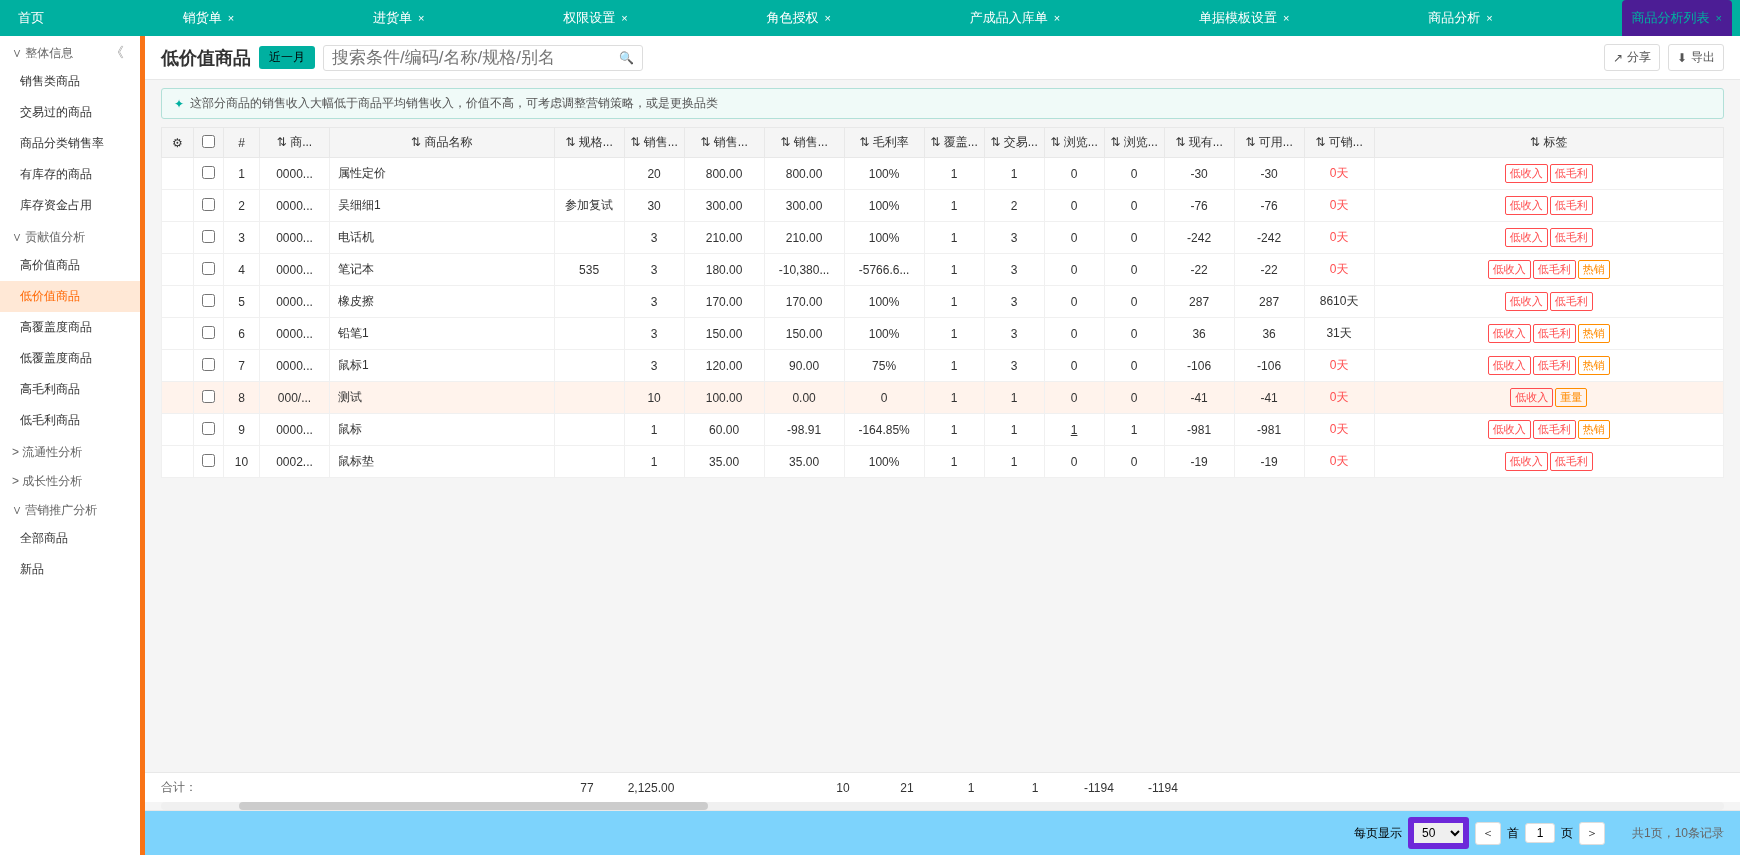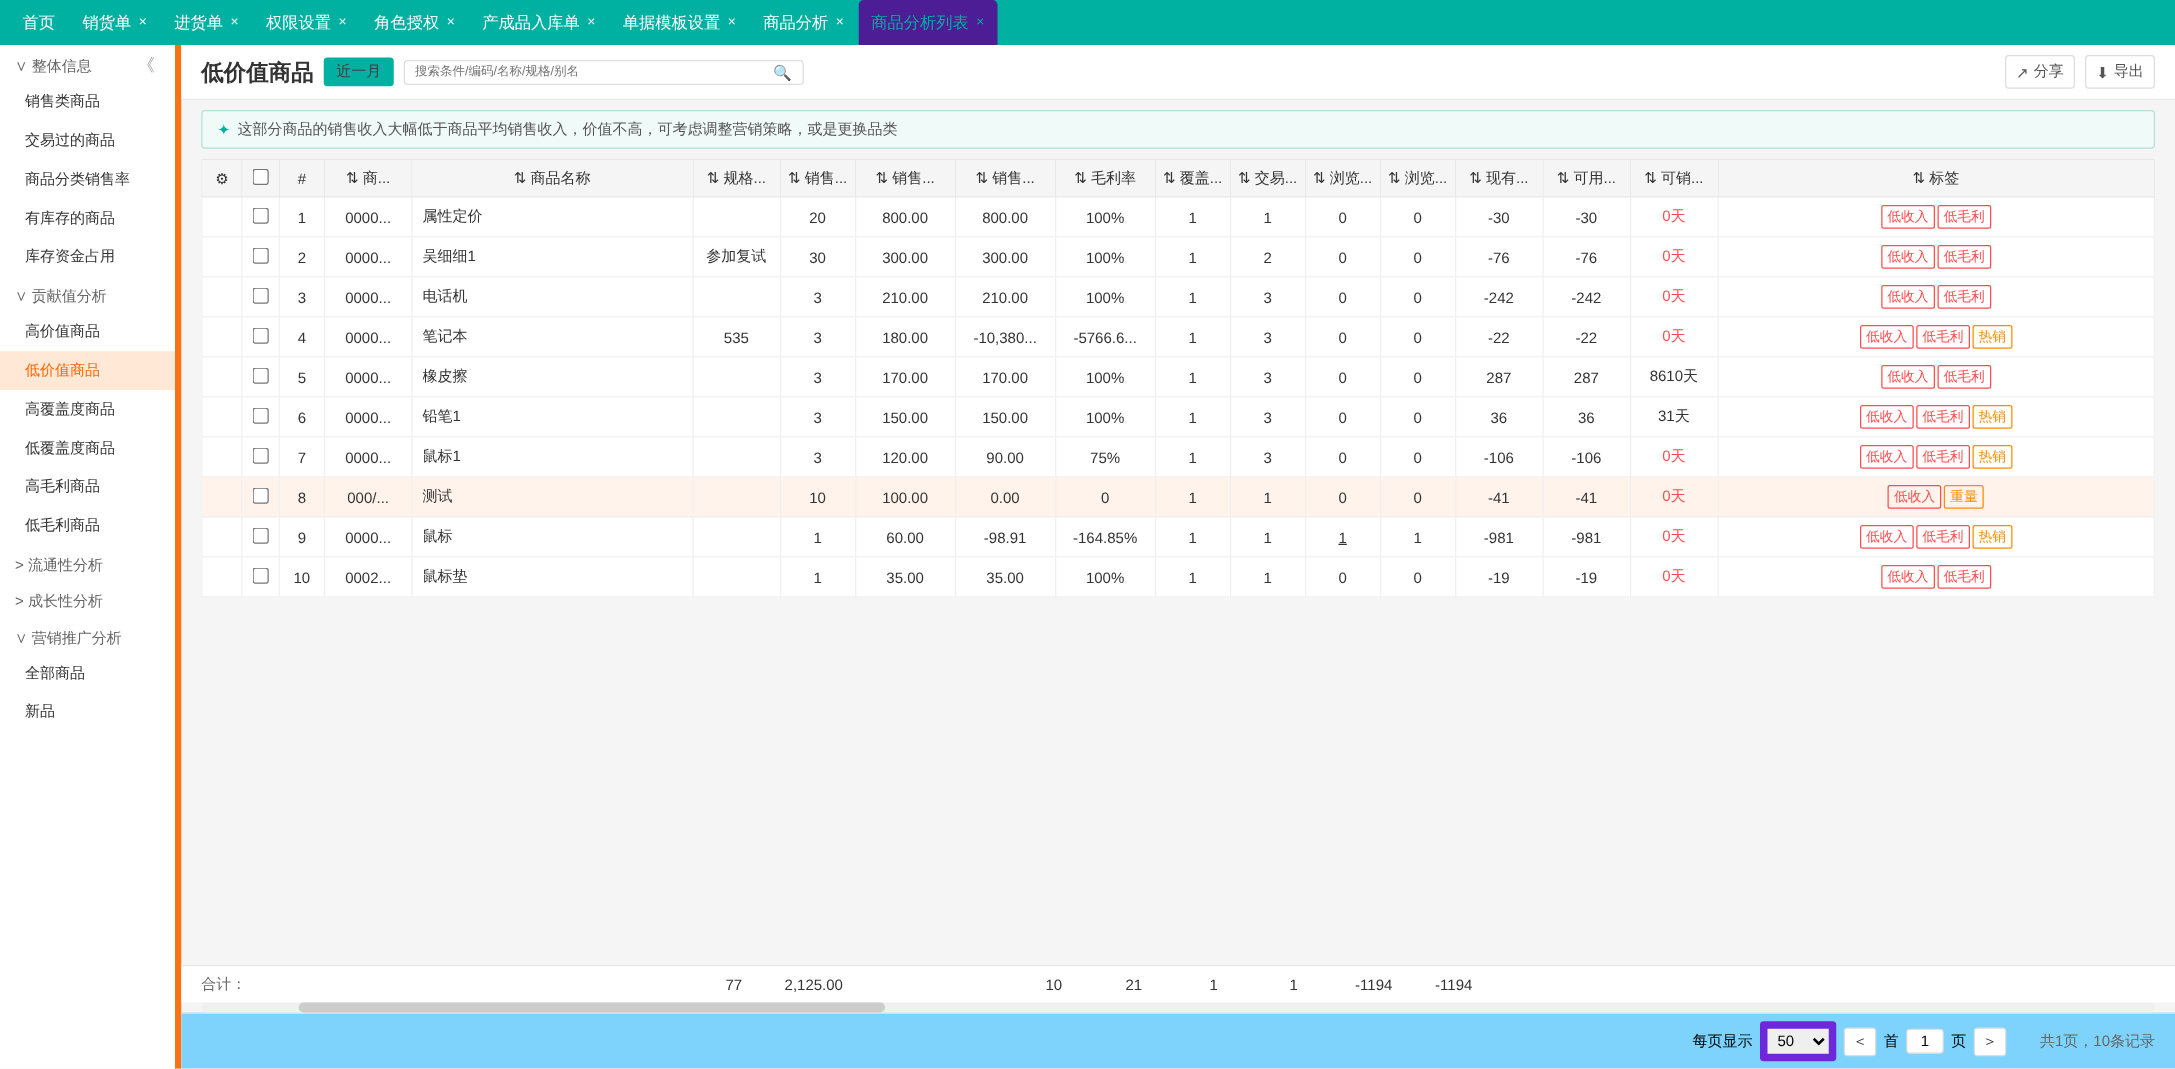--- a/index.html
+++ b/index.html
@@ -6,20 +6,21 @@
     body { background: #f5f5f5; overflow: hidden; width: 1740px; height: 855px; }
 
     
     .top-nav {
       display: flex;
       align-items: center;
       background: #00b0a0;
       height: 36px;
       padding: 0 8px;
       gap: 2px;
+      justify-content: space-between;
     }
     .nav-item {
       color: #fff;
       padding: 0 10px;
       height: 36px;
       display: flex;
       align-items: center;
       cursor: pointer;
       font-size: 13px;
       white-space: nowrap;
@@ -74,41 +75,41 @@
       border-bottom: 1px solid #e8e8e8;
       gap: 8px;
     }
     .page-title {
       font-size: 18px;
       font-weight: bold;
       color: #333;
     }
     .filter-btn {
       background: #00b0a0;
-      color: #404040;
+      color: #000000;
       border: none;
       border-radius: 3px;
       padding: 3px 10px;
       cursor: pointer;
       font-size: 12px;
     }
     .search-box {
       display: flex;
       align-items: center;
       border: 1px solid #ddd;
       border-radius: 3px;
       padding: 2px 8px;
       flex: 1;
       max-width: 320px;
       background: #fff;
     }
     .search-box input {
       border: none;
       outline: none;
-      font-size: 10px;
+      font-size: 17px;
       color: #999;
       width: 100%;
     }
     .action-btns {
       margin-left: auto;
       display: flex;
       gap: 8px;
     }
     .action-btn {
       display: flex;

